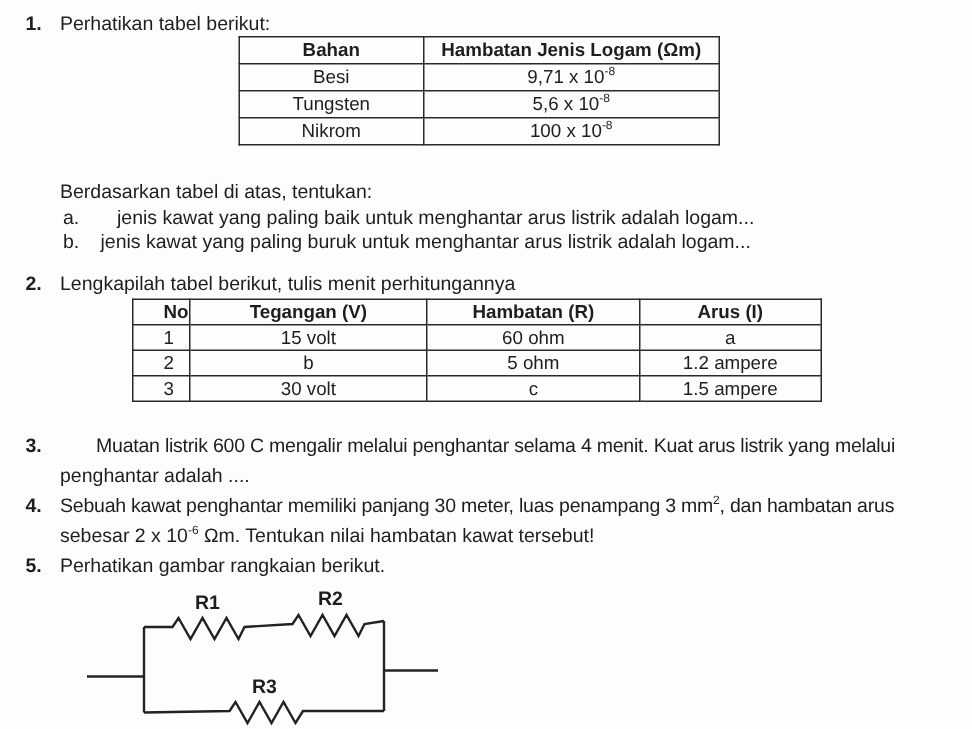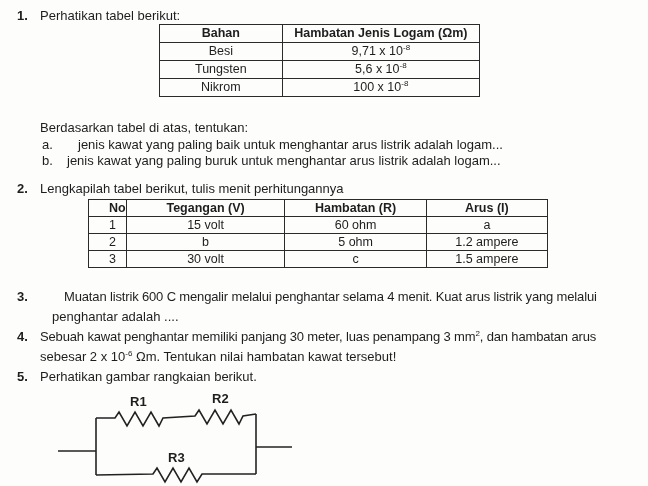--- a/index.html
+++ b/index.html
@@ -106,21 +106,21 @@
     <td class="no">3</td>
     <td>30 volt</td>
     <td>c</td>
     <td>1.5 ampere</td>
   </tr>
 </tbody>
   </table>
 
 <div class="num" style="left:17px; top:289px; font-weight:bold;">3.</div>
 <div class="line" style="left:40px; top:289px; letter-spacing:-0.15px;margin-left:24px;">Muatan listrik 600 C mengalir melalui penghantar selama 4 menit. Kuat arus listrik yang melalui</div>
-<div class="line" style="left:52px; top:309px;">penghantar adalah ....</div>
+<div class="line" style="left:40px; top:309px;">penghantar adalah ....</div>
 
 <div class="num" style="left:17px; top:329px; font-weight:bold;">4.</div>
 <div class="line" style="left:40px; top:329px; letter-spacing:-0.15px;">
   <span>Sebuah kawat penghantar memiliki panjang 30 meter, luas penampang 3 mm</span><sup>2</sup><span>, dan hambatan arus</span>
 </div>
 <div class="line" style="left:40px; top:349px;">
   <span>sebesar 2 x 10</span><sup>-6</sup><span> Ωm. Tentukan nilai hambatan kawat tersebut!</span>
 </div>
 
 <div class="num" style="left:17px; top:369px; font-weight:bold;">5.</div>

